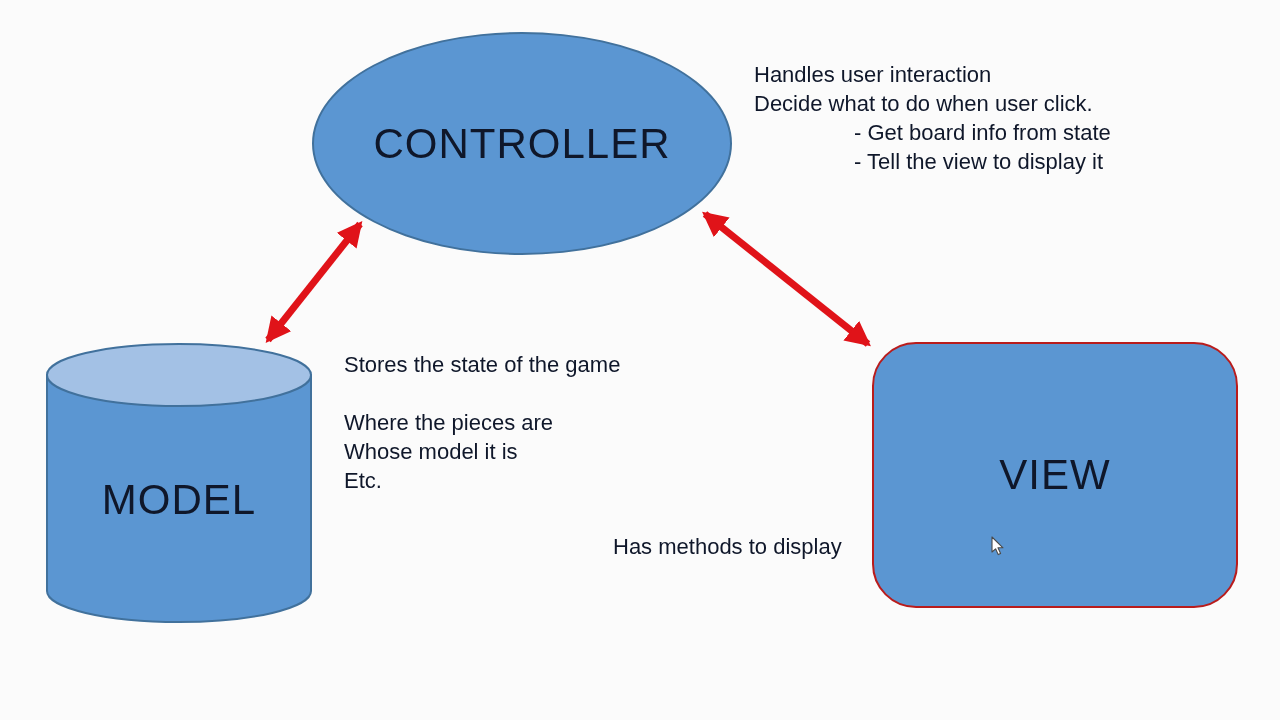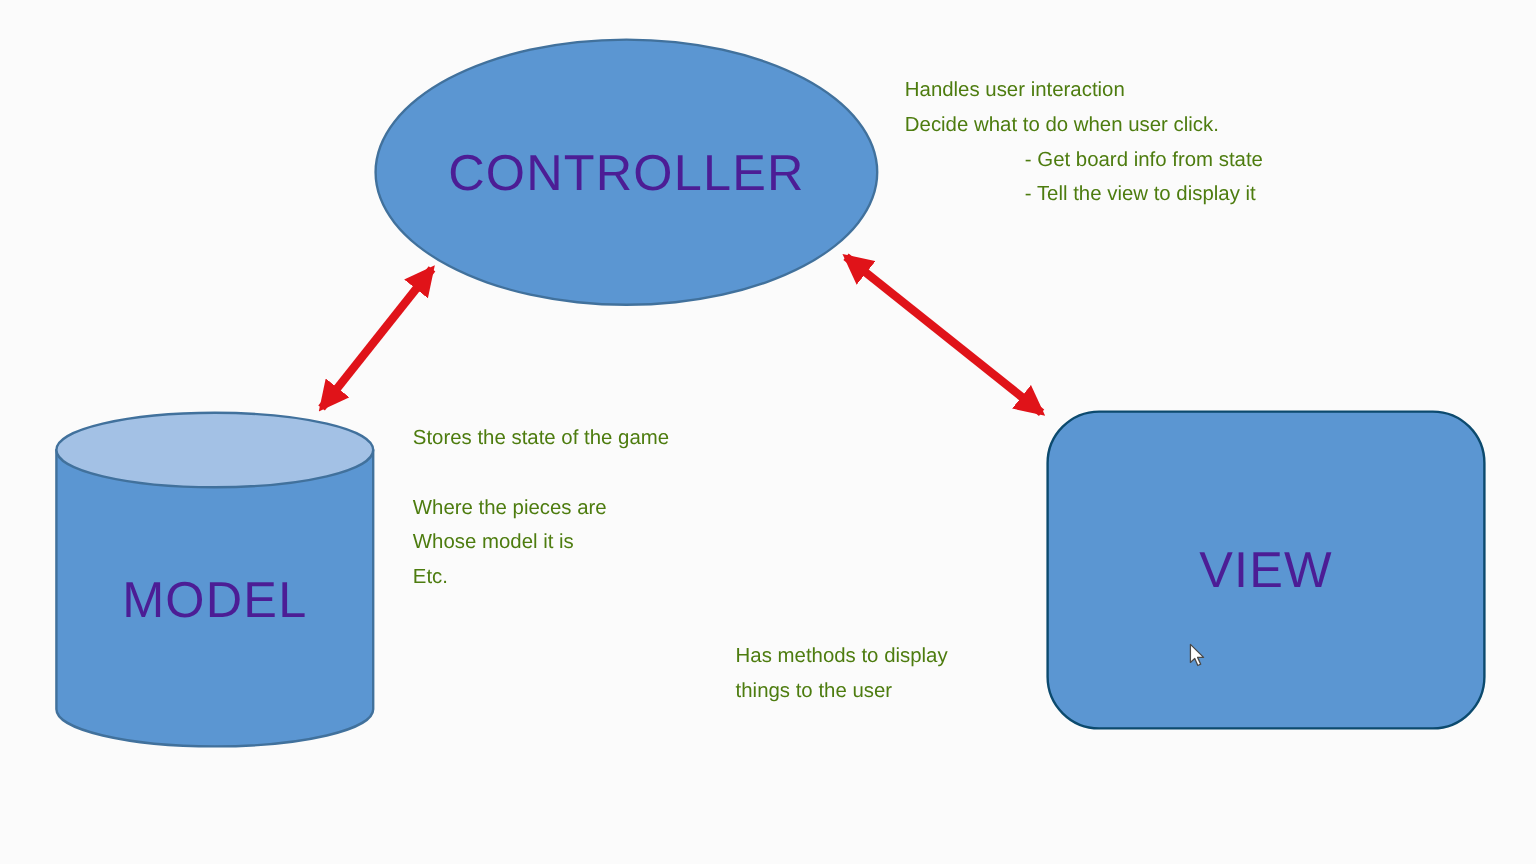--- a/index.html
+++ b/index.html
@@ -11,21 +11,21 @@
     overflow: hidden;
     font-family: "Liberation Sans", sans-serif;
   }
   .canvas {
     position: relative;
     width: 1280px;
     height: 720px;
   }
   
   .node-label {
-    color: #4c1d95;
+    color: #0f172a;
     font-size: 42px;
     letter-spacing: 1px;
     user-select: none;
   }
   .ellipse {
     position: absolute;
     left: 312px;
     top: 32px;
     width: 420px;
     height: 223px;
@@ -55,32 +55,32 @@
     justify-content: center;
     font-size: 44px;
   }
   .view-box {
     position: absolute;
     left: 872px;
     top: 342px;
     width: 366px;
     height: 266px;
     background: #5b96d2;
-    border: 2px solid #0c4a6e;
+    border: 2px solid #b91c1c;
     border-radius: 44px;
     display: flex;
     align-items: center;
     justify-content: center;
     box-sizing: border-box;
   }
   
   .note {
     position: absolute;
-    color: #4d7c0f;
-    font-size: 17px;
+    color: #0f172a;
+    font-size: 22px;
     line-height: 29px;
     white-space: nowrap;
   }
   .note-line { min-height: 29px; }
   .note-line.indent { padding-left: 100px; }
   .note-controller { left: 754px; top: 60px; }
   .note-model { left: 344px; top: 350px; }
   .note-view { left: 613px; top: 532px; }
   
   .arrow-layer {
@@ -140,20 +140,19 @@
   <div class="note note-model">
     <div class="note-line">Stores the state of the game</div>
     <div class="note-line"></div>
     <div class="note-line">Where the pieces are</div>
     <div class="note-line">Whose model it is</div>
     <div class="note-line">Etc.</div>
   </div>
 
   <div class="note note-view">
     <div class="note-line">Has methods to display</div>
-    <div class="note-line">things to the user</div>
   </div>
 
   <svg class="cursor" viewBox="0 0 14 20">
     <path d="M 1 1 L 1 16 L 4.6 12.8 L 7.2 18.6 L 9.6 17.5 L 7 11.8 L 12 11.8 Z" fill="#ffffff" stroke="#4a4a4a" stroke-width="1.1" stroke-linejoin="round"></path>
   </svg>
 
 </div>
 
 </body></html>

